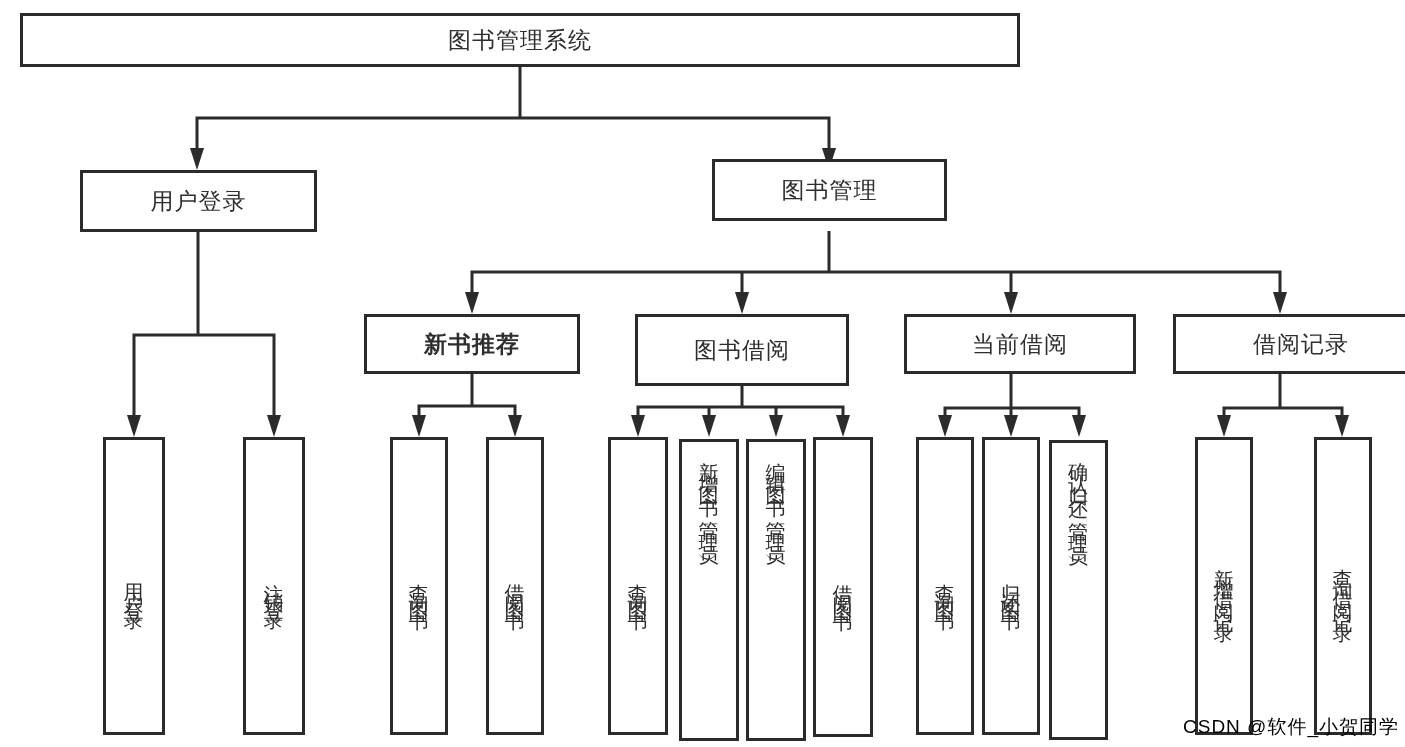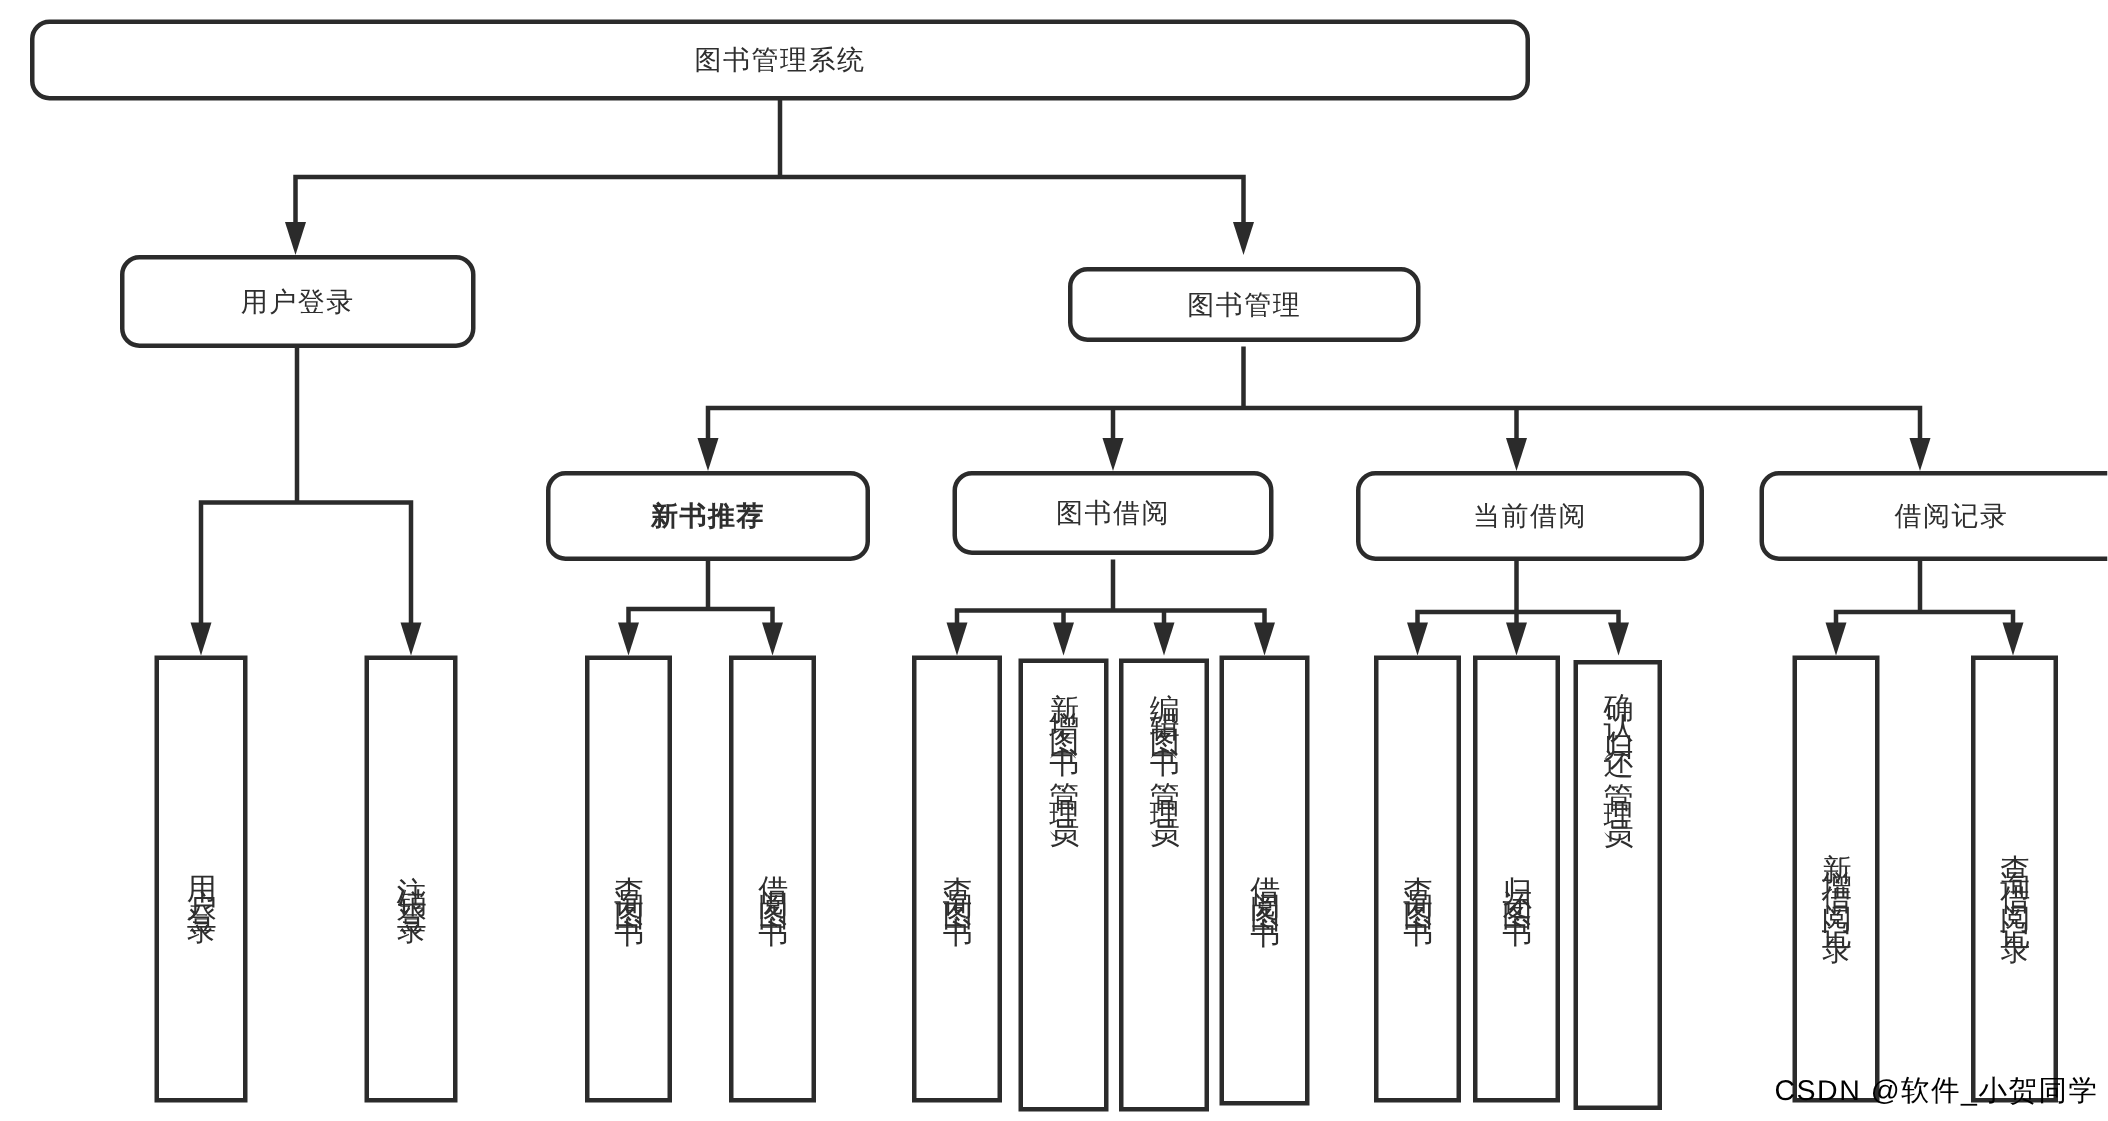--- a/index.html
+++ b/index.html
@@ -25,24 +25,23 @@
     position: absolute;
     box-sizing: border-box;
     background: #ffffff;
     border: 3px solid #2b2b2b;
     display: flex;
     align-items: center;
     justify-content: center;
     color: #2e2e2e;
   }
   .hbox {
-    font-size: 18px;
+    font-size: 23px;
     letter-spacing: 1px;
     white-space: nowrap;
-    border-radius: 13px;
   }
   .vbox {
     writing-mode: vertical-rl;
     text-orientation: mixed;
     font-size: 20px;
     letter-spacing: 9px;
     line-height: 1;
   }
   .vbox.mid { letter-spacing: 11px; }
   .vbox.long {
@@ -97,24 +96,24 @@
     <polygon points="1072,415 1086,415 1079,437" fill="#2b2b2b"></polygon>
 
     <path d="M1280 373 L1280 408 M1222.5 408 L1343.5 408 M1224 408 L1224 419 M1342 408 L1342 419" stroke="#2b2b2b" stroke-width="3" fill="none"></path>
     <polygon points="1217,415 1231,415 1224,437" fill="#2b2b2b"></polygon>
     <polygon points="1335,415 1349,415 1342,437" fill="#2b2b2b"></polygon>
   </svg>
 
   <div class="box hbox" style="left:20px; top:13px; width:1000px; height:54px;">图书管理系统</div>
 
   <div class="box hbox" style="left:80px; top:170px; width:237px; height:62px;">用户登录</div>
-  <div class="box hbox" style="left:712px; top:178px; width:235px; height:50px;text-align:center;">图书管理</div>
+  <div class="box hbox" style="left:712px; top:159px; width:235px; height:62px;text-align:center;">图书管理</div>
 
   <div class="box hbox" style="left:364px; top:314px; width:216px; height:60px;font-weight:bold;">新书推荐</div>
-  <div class="box hbox" style="left:635px; top:314px; width:214px; height:56px;">图书借阅</div>
+  <div class="box hbox" style="left:635px; top:314px; width:214px; height:72px;">图书借阅</div>
   <div class="box hbox" style="left:904px; top:314px; width:232px; height:60px;">当前借阅</div>
   <div class="box hbox" style="left:1173px; top:314px; width:256px; height:60px;">借阅记录</div>
 
   <div class="box vbox" style="left:103px; top:437px; width:62px; height:298px;">用户登录</div>
   <div class="box vbox" style="left:243px; top:437px; width:62px; height:298px;">注销登录</div>
 
   <div class="box vbox" style="left:390px; top:437px; width:58px; height:298px;">查询图书</div>
   <div class="box vbox" style="left:486px; top:437px; width:58px; height:298px;">借阅图书</div>
 
   <div class="box vbox" style="left:608px; top:437px; width:60px; height:298px;">查询图书</div>

